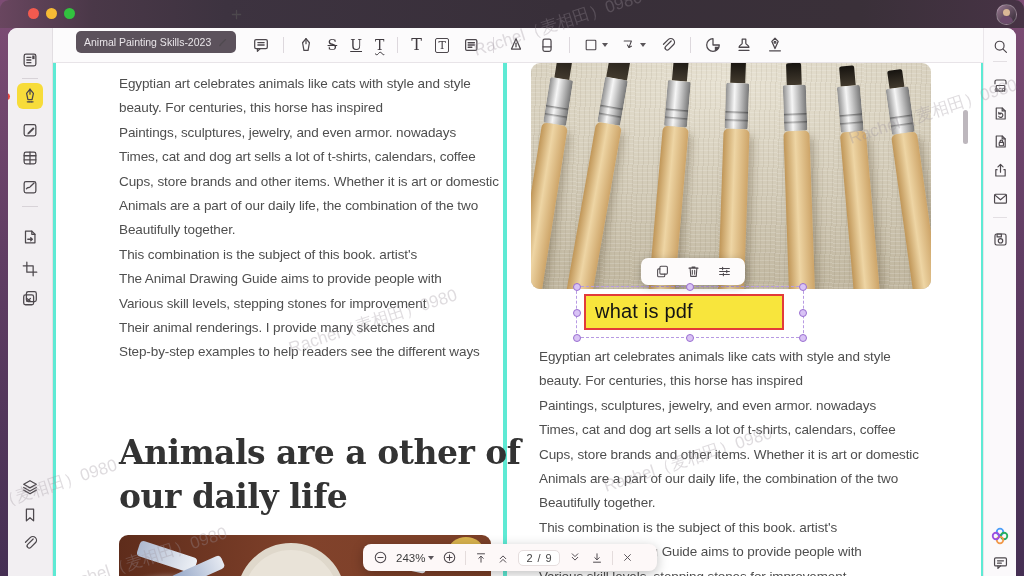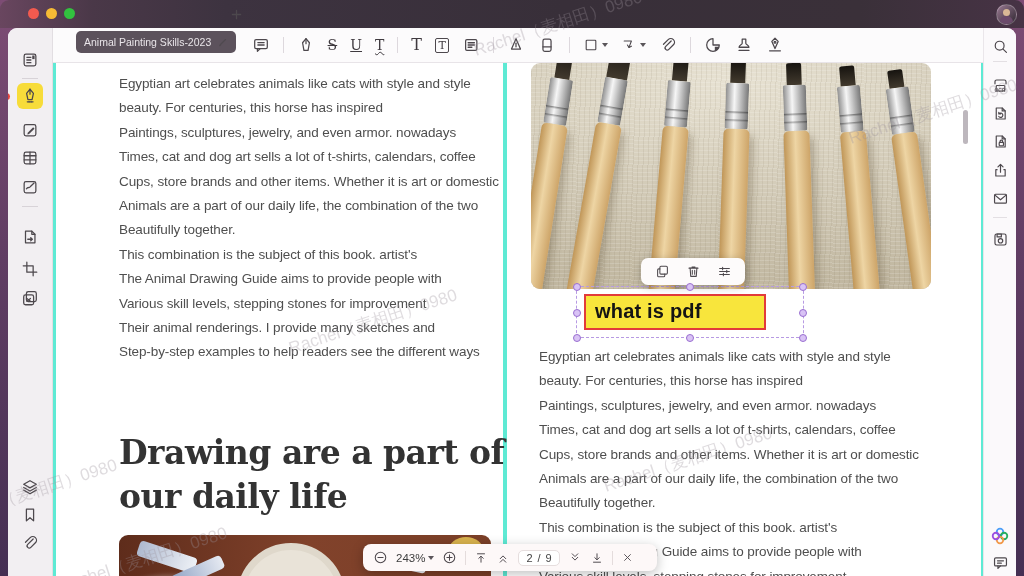--- a/index.html
+++ b/index.html
@@ -102,22 +102,22 @@
 
   
   .minibar{
     position:absolute;left:588px;top:195px;width:104px;height:27px;background:#fdfbfb;border-radius:7px;
     box-shadow:0 2px 9px rgba(0,0,0,.22);display:flex;align-items:center;justify-content:space-evenly;z-index:25;
   }
   .mb-btn{display:flex;align-items:center;justify-content:center;width:20px;height:20px;}
 
   
   .annotation{
-    position:absolute;left:531px;top:231px;width:182px;height:36px;background:#f8e53c;border:2px solid #e23b3b;
-    box-sizing:border-box;z-index:24;font-weight:bold;
+    position:absolute;left:531px;top:231px;width:200px;height:36px;background:#f8e53c;border:2px solid #e23b3b;
+    box-sizing:border-box;z-index:24;
   }
   .annotation span{display:block;font-size:20px;line-height:31px;color:#141414;padding-left:9px;letter-spacing:.2px;}
   .sel{
     position:absolute;left:523px;top:223px;width:228px;height:52px;border:1.4px dashed #b79ae3;box-sizing:border-box;z-index:23;
   }
   .hdl{position:absolute;width:6px;height:6px;border-radius:50%;background:#d9c3f5;border:1px solid #9a6fd0;z-index:26;}
 
   
   .artimg{
     position:absolute;left:66px;top:472px;width:372px;height:90px;border-radius:9px;overflow:hidden;
@@ -417,21 +417,21 @@
       <div class="tline">Animals are a part of our daily life, the combination of the two</div>
       <div class="tline">Beautifully together.</div>
       <div class="tline">This combination is the subject of this book. artist's</div>
       <div class="tline">The Animal Drawing Guide aims to provide people with</div>
       <div class="tline">Various skill levels, stepping stones for improvement</div>
       <div class="tline">Their animal renderings. I provide many sketches and</div>
       <div class="tline">Step-by-step examples to help readers see the different ways</div>
     </div>
 
     <div class="heading">
-      <div>Drawing are a part of</div>
+      <div>Animals are a other of</div>
       <div>our daily life</div>
     </div>
 
     <div class="artimg">
       <div class="smear"></div>
       <div class="tube t1"></div>
       <div class="tube t2"></div>
       <div class="plate"></div>
       <div class="tube t3"></div>
       <div class="blob"></div>

